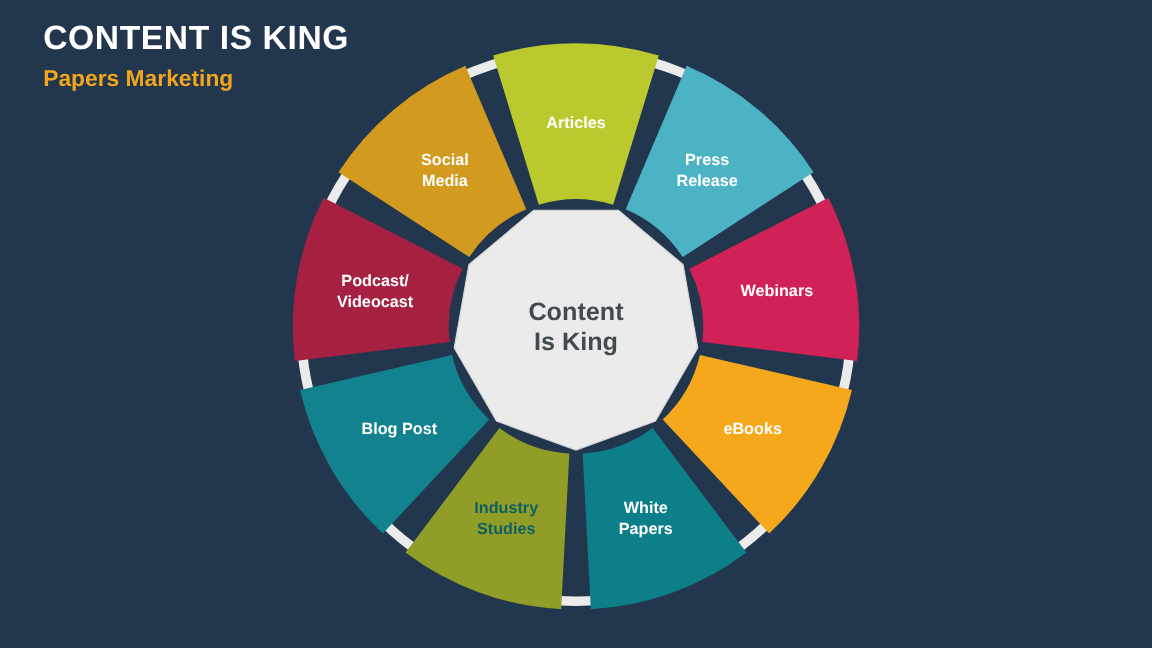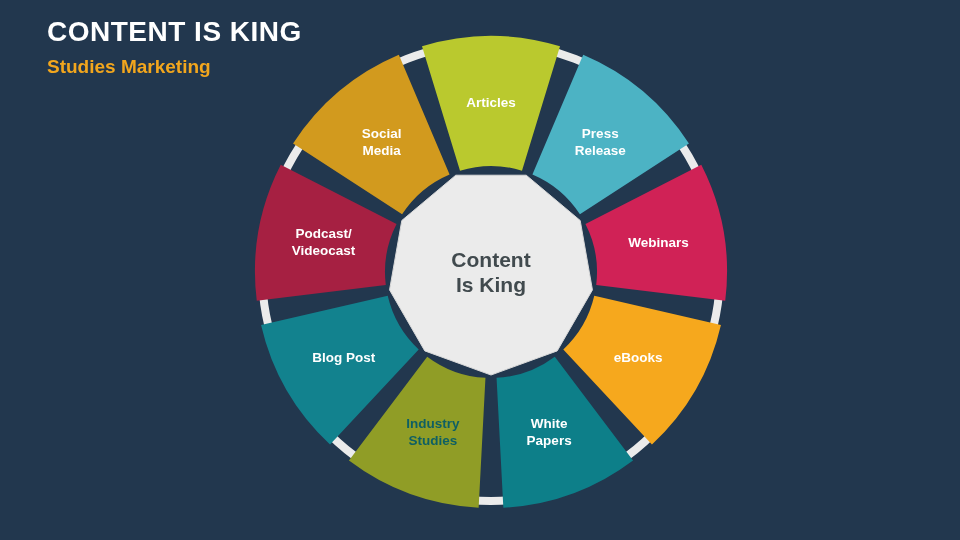--- a/index.html
+++ b/index.html
@@ -9,21 +9,20 @@
   body {
     width: 960px;
     height: 540px;
     overflow: hidden;
     position: relative;
     font-family: "Liberation Sans", sans-serif;
   }
   .slide {
     position: absolute;
     inset: 0;
-    margin-left: 11px;
   }
   .header {
     position: absolute;
     top: 16px;
     left: 36px;
     z-index: 2;
   }
   .slide-title {
     font-size: 28px;
     font-weight: bold;
@@ -45,21 +44,21 @@
   svg text {
     font-family: "Liberation Sans", sans-serif;
   }
 </style>
 </head>
 <body style="background-color: rgb(34, 55, 78);">
 
 <div class="slide">
   <div class="header">
     <h1 class="slide-title" style="color: rgb(255, 255, 255);">CONTENT IS KING</h1>
-    <div class="slide-subtitle" style="color: rgb(242, 166, 29);">Studies Marketing</div>
+    <div class="slide-subtitle" style="color: rgb(242, 166, 29);">Papers Marketing</div>
   </div>
   <div class="diagram-wrap"><svg viewBox="0 0 960 540" width="960" height="540">
         <circle cx="480" cy="272" r="229" fill="none" stroke="#ebebeb" stroke-width="8"></circle>
         <path d="M449.01 170.63 L411.00 46.31 A236 236 0 0 1 549.00 46.31 L510.99 170.63 A106 106 0 0 0 449.01 170.63 Z" fill="#bac92e"></path>
         <text x="480.00" text-anchor="middle" fill="#ffffff" font-size="13.5" font-weight="600"><tspan x="480.00" y="106.50">Articles</tspan></text>
         <path d="M521.42 174.43 L572.21 54.76 A236 236 0 0 1 677.93 143.47 L568.90 214.27 A106 106 0 0 0 521.42 174.43 Z" fill="#4cb3c4"></path>
         <text x="589.27" text-anchor="middle" fill="#ffffff" font-size="13.5" font-weight="600"><tspan x="589.27" y="137.77">Press</tspan><tspan x="589.27" dy="17">Release</tspan></text>
         <path d="M574.45 223.88 L690.28 164.86 A236 236 0 0 1 714.24 300.76 L585.21 284.92 A106 106 0 0 0 574.45 223.88 Z" fill="#d02256"></path>
         <text x="647.42" text-anchor="middle" fill="#ffffff" font-size="13.5" font-weight="600"><tspan x="647.42" y="246.98">Webinars</tspan></text>
         <path d="M583.28 295.84 L709.95 325.09 A236 236 0 0 1 640.95 444.60 L552.29 349.52 A106 106 0 0 0 583.28 295.84 Z" fill="#f6a81d"></path>

